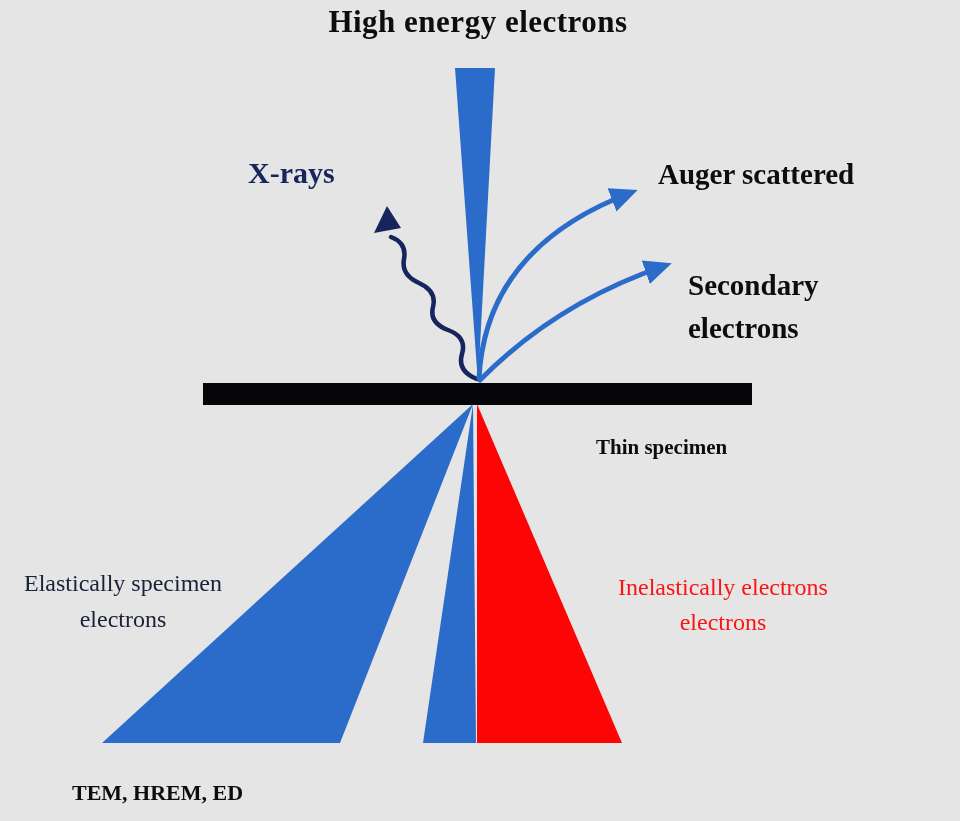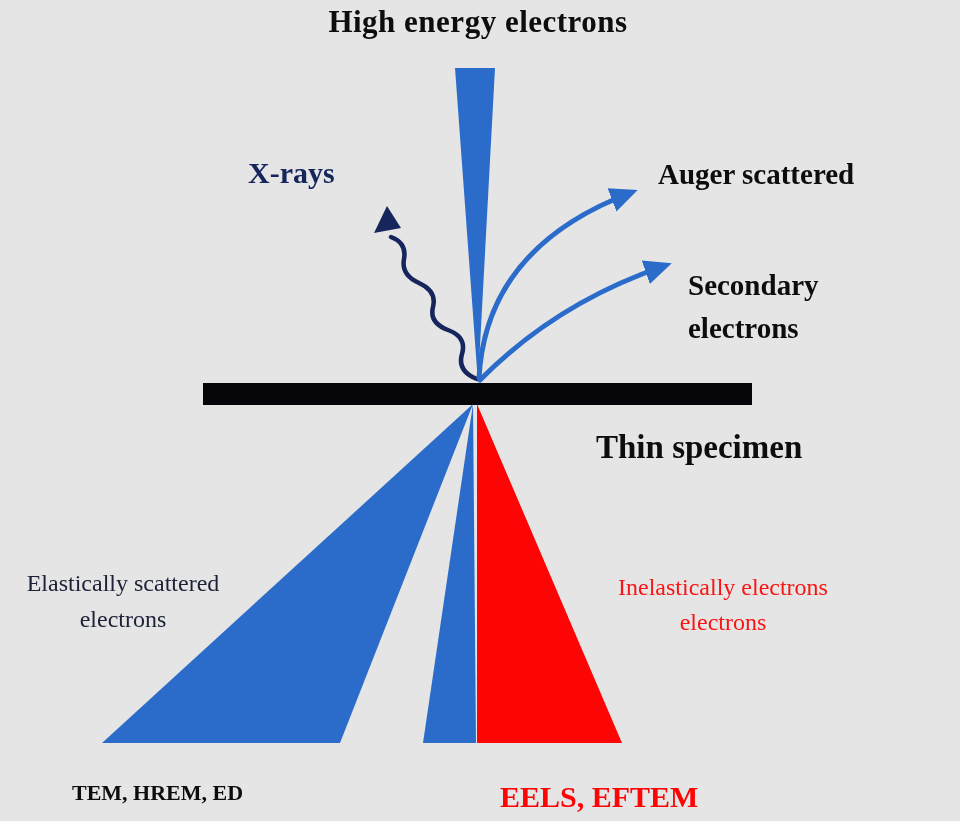--- a/index.html
+++ b/index.html
@@ -23,21 +23,21 @@
   .lbl-auger{
     left:658px;top:158px;
     font-size:29px;font-weight:700;color:#0d0d0d;
   }
   .lbl-secondary{
     left:688px;top:237px;
     font-size:29px;font-weight:700;color:#0d0d0d;line-height:43px;margin-top:27px;
   }
   .lbl-specimen{
     left:596px;top:424px;
-    font-size:33px;font-weight:700;color:#0d0d0d;line-height:47px;
+    font-size:21px;font-weight:700;color:#0d0d0d;line-height:47px;
   }
   .lbl-elastic{
     left:123px;top:565px;transform:translateX(-50%);
     text-align:center;font-size:24px;font-weight:400;color:#1b2137;line-height:36px;
   }
   .lbl-inelastic{
     left:723px;top:570px;transform:translateX(-50%);
     text-align:center;font-size:24px;font-weight:400;color:#fb1414;line-height:35px;
   }
   .lbl-tem{
@@ -90,26 +90,25 @@
   <div class="lbl lbl-secondary">
     <span class="line">Secondary</span>
     <span class="line">electrons</span>
   </div>
 
   <div class="lbl lbl-specimen">
     <span class="line">Thin specimen</span>
   </div>
 
   <div class="lbl lbl-elastic">
-    <span class="line">Elastically scattered</span>
+    <span class="line">Elastically specimen</span>
     <span class="line">electrons</span>
   </div>
 
   <div class="lbl lbl-inelastic">
     <span class="line">Inelastically electrons</span>
     <span class="line">electrons</span>
   </div>
 
   <div class="lbl lbl-tem">TEM, HREM, ED</div>
 
-  <div class="lbl lbl-eels">EELS, EFTEM</div>
 
 </div>
 
 </body></html>

